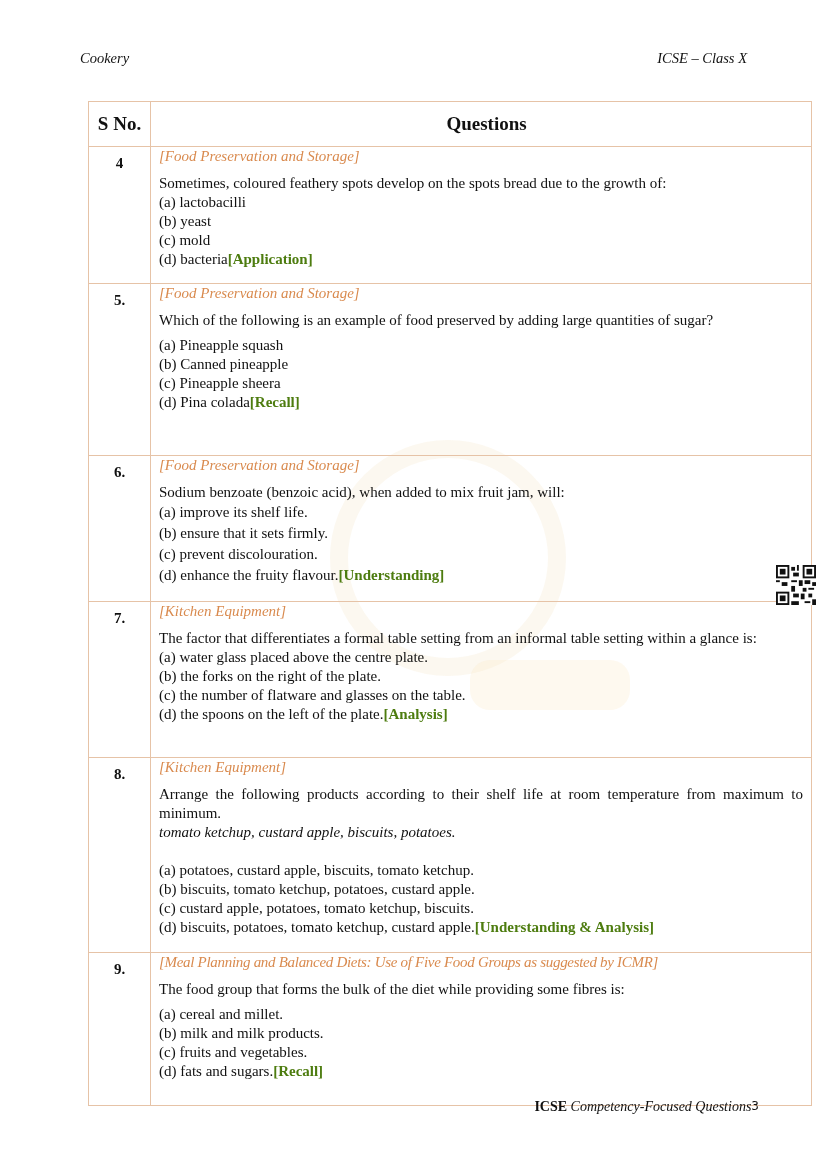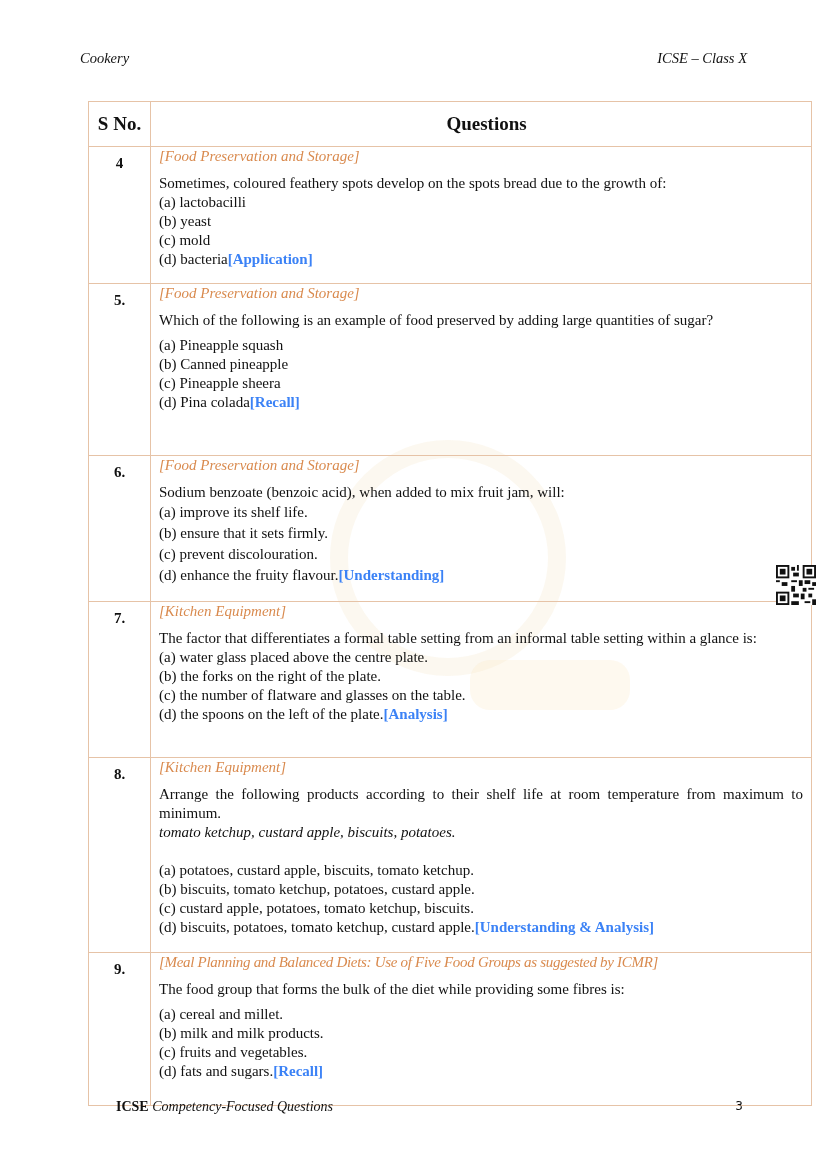--- a/index.html
+++ b/index.html
@@ -35,24 +35,24 @@
     th.th-sno { text-align: center; }
     th.th-q { text-align: center; padding-left: 12px; }
     td.sno { text-align: center; font-weight: bold; font-size: 15px; padding-top: 8px; }
     td.qcell { padding: 0 8px 9px 8px; font-size: 15px; line-height: 19px; }
     .topic { color: #d98a4e; font-style: italic; margin-bottom: 8px; }
     .stem { text-align: justify; }
     .stem-italic { font-style: italic; }
     .gap { height: 19px; }
     .gap-small { height: 6px; }
     .opt { display: flex; justify-content: flex-start; }
-    .opt .mark { color: #3b82f6; font-weight: bold; }
+    .opt .mark { color: #4d7c0f; font-weight: bold; }
     .footer {
-      position: absolute; top: 1099px; left: 116px; right: 84px;
-      display: flex; justify-content: space-between; font-size: 14px;
+      position: absolute; top: 1099px; left: 116px; right: 68px;
+      display: flex; justify-content: flex-end; font-size: 14px;
     }
     .footer .brand { font-weight: bold; }
     .footer .sub { font-style: italic; }
     .footer .pg { font-family: "DejaVu Sans", sans-serif; font-size: 12px; }
     .qr {
       position: absolute; left: 776px; top: 565px; width: 40px; height: 40px;
     }
   </style>
 </head>
 <body>

